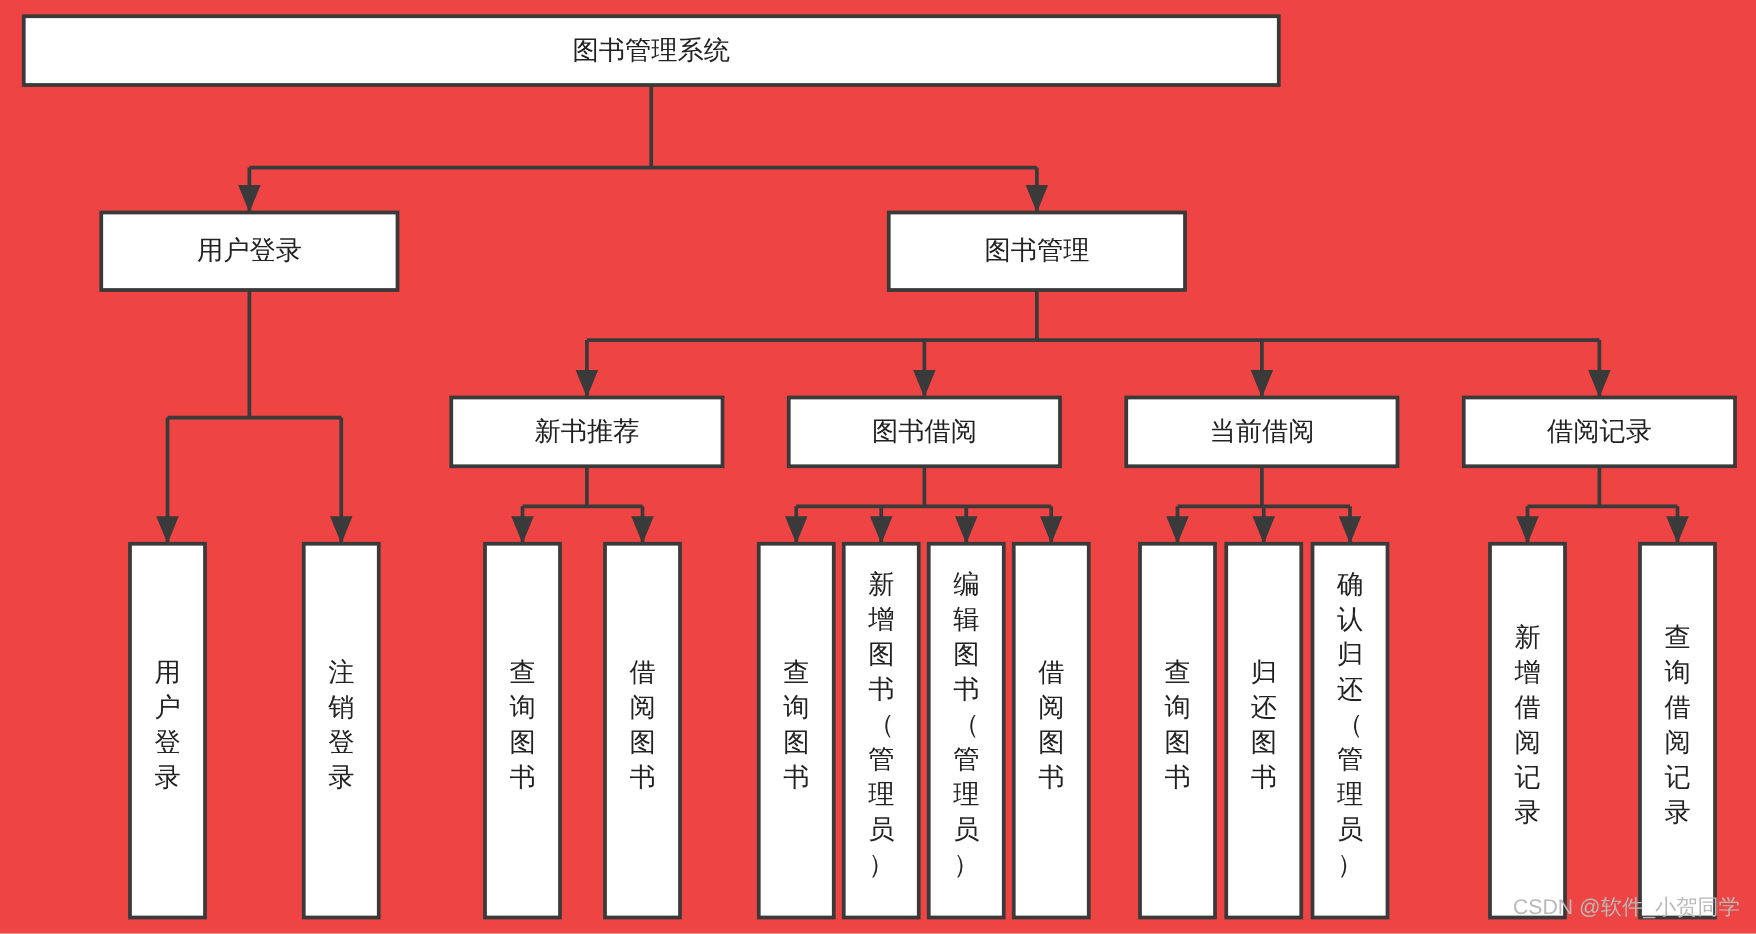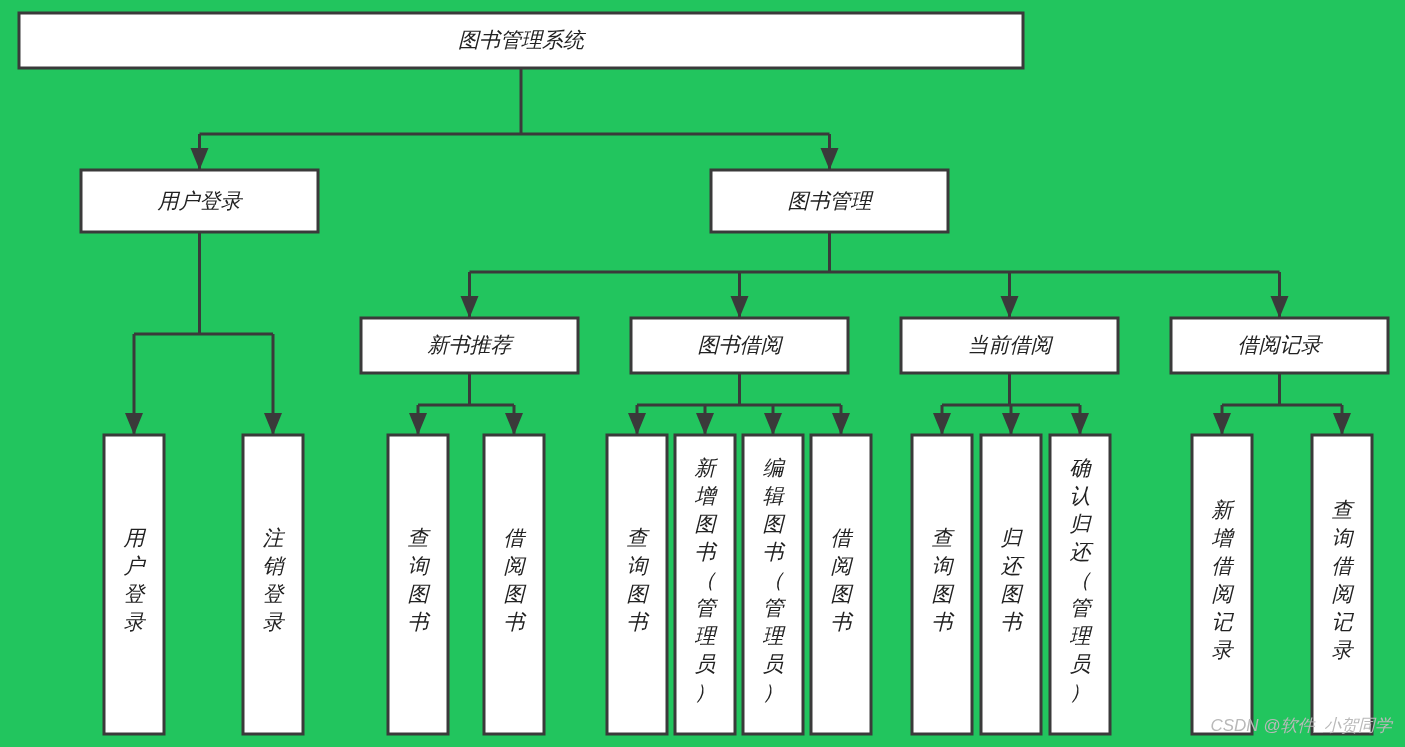--- a/index.html
+++ b/index.html
@@ -8,23 +8,22 @@
     padding: 0;
     background: #ffffff;
   }
   body {
     font-family: "Liberation Sans", "DejaVu Sans", sans-serif;
   }
   #diagram-root {
     position: relative;
     width: 1405px;
     height: 747px;
-    background: #22c55e;
+    background: #ef4444;
     overflow: hidden;
-    font-style: italic;
   }
   svg.flow-canvas {
     position: absolute;
     left: 0;
     top: 0;
     width: 1405px;
     height: 747px;
     display: block;
   }
   .node-box {

